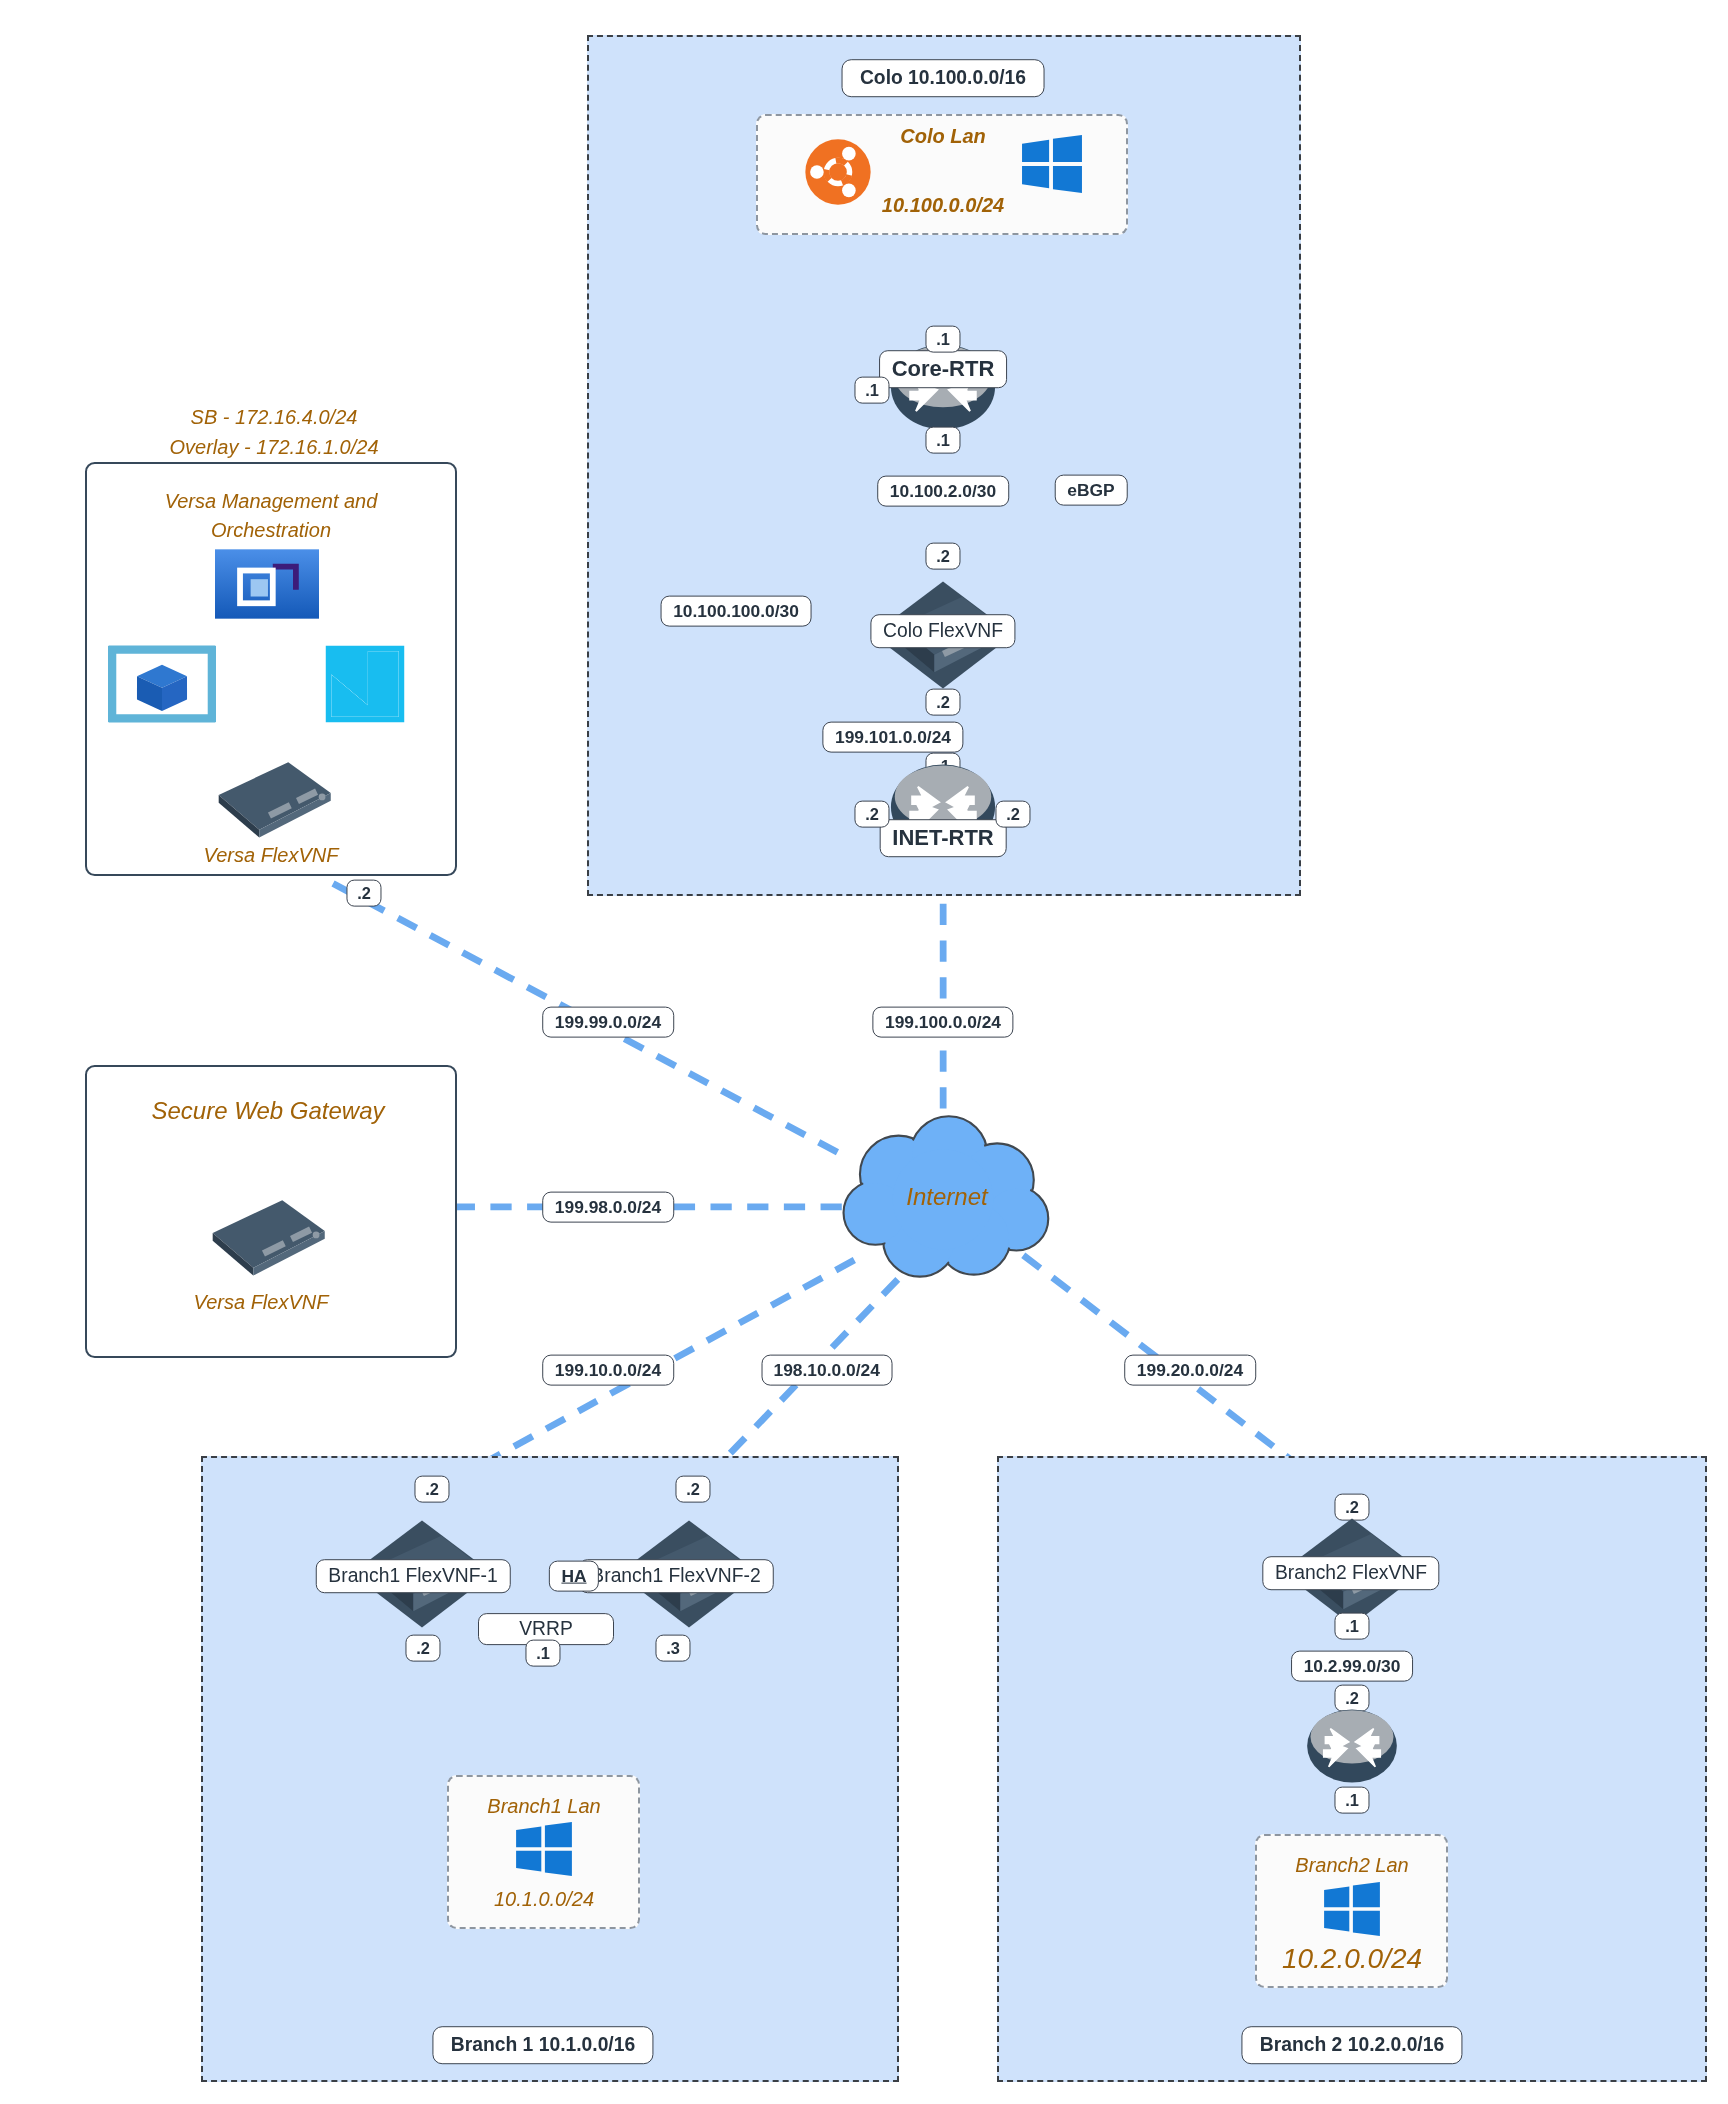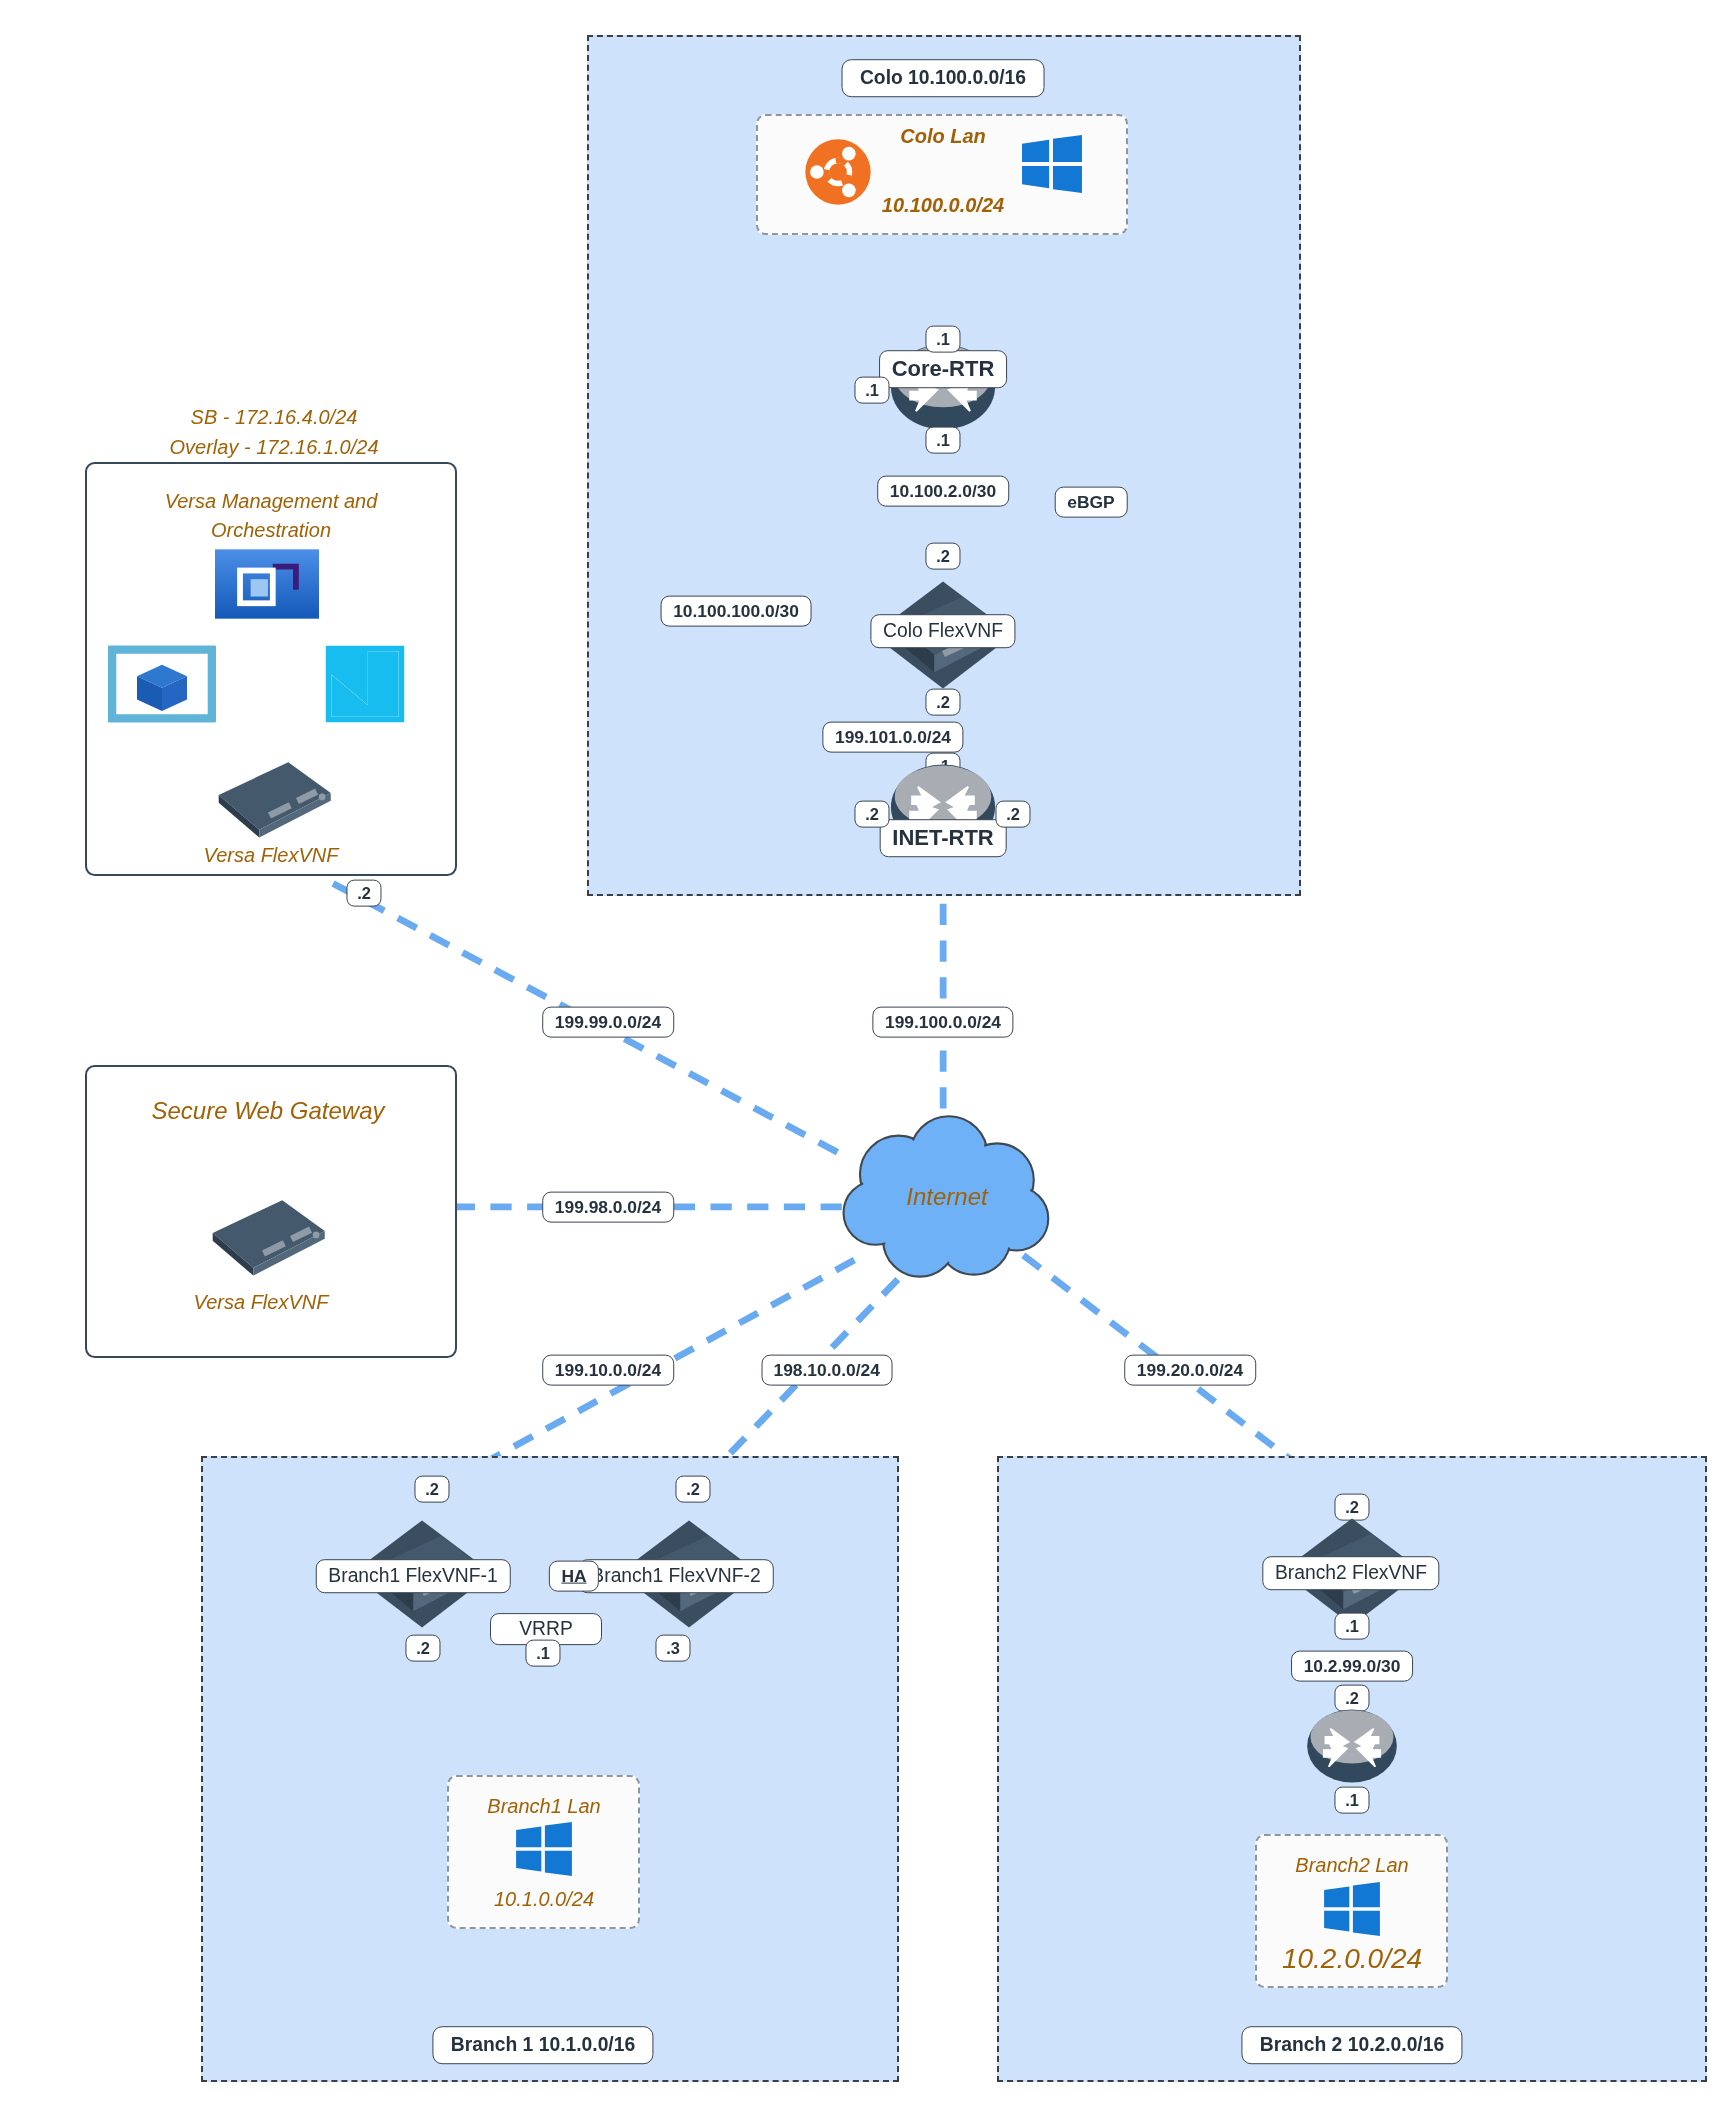--- a/index.html
+++ b/index.html
@@ -165,21 +165,21 @@
         <path d="M50 48 L28 70 L33 58 L22 58 L22 50 L33 50 L28 40 Z"></path>
         <path d="M62 48 L84 70 L79 58 L90 58 L90 50 L79 50 L84 40 Z"></path>
       </g>
     </svg>
   </div>
   <div class="pill nodeb" style="left:943px;top:838px;">INET-RTR</div>
   <div class="pill small" style="left:872px;top:814px;">.2</div>
   <div class="pill small" style="left:1013px;top:814px;">.2</div>
 
   <div class="pill" style="left:736px;top:611px;">10.100.100.0/30</div>
-  <div class="pill" style="left:1091px;top:502px;">eBGP</div>
+  <div class="pill" style="left:1091px;top:490px;">eBGP</div>
 
   <div class="txt" style="left:274px;top:417px;font-size:20px;">SB - 172.16.4.0/24</div>
   <div class="txt" style="left:274px;top:447px;font-size:20px;">Overlay - 172.16.1.0/24</div>
 
   <div class="solidbox" style="left:85px;top:462px;width:372px;height:414px;"></div>
   <div class="txt" style="left:271px;top:501px;font-size:20px;">Versa Management and</div>
   <div class="txt" style="left:271px;top:530px;font-size:20px;">Orchestration</div>
 
   <div class="dev" style="left:267px;top:586px;">
     <svg width="104" height="70" viewBox="0 0 108 72">
@@ -300,21 +300,21 @@
       <path d="M30 48 L66 78 L66 96 L30 66 Z" fill="#2d3d4c"></path>
       <path d="M66 78 L130 45 L130 63 L66 96 Z" fill="#53687b"></path>
       <rect x="74" y="74" width="22" height="7" fill="#8e9aa5" transform="rotate(-25 74 74)"></rect>
       <rect x="102" y="60" width="20" height="7" fill="#8e9aa5" transform="rotate(-25 102 60)"></rect>
     </svg>
   </div>
   <div class="pill node" style="left:676px;top:1576px;">Branch1 FlexVNF-2</div>
 
   <div class="pill" style="left:574px;top:1576px;text-decoration:underline;">HA</div>
 
-  <div class="pill plain" style="left:546px;top:1629px;width:112px;">VRRP</div>
+  <div class="pill plain" style="left:546px;top:1629px;width:136px;">VRRP</div>
   <div class="pill small" style="left:543px;top:1653px;">.1</div>
 
   <div class="pill small" style="left:423px;top:1648px;">.2</div>
   <div class="pill small" style="left:673px;top:1648px;">.3</div>
 
   <div class="dashbox" style="left:447px;top:1775px;width:193px;height:154px;"></div>
   <div class="txt" style="left:544px;top:1806px;font-size:20px;">Branch1 Lan</div>
   <div class="winlogo" style="left:544px;top:1851px;">
     <svg width="56" height="54" viewBox="0 0 62 60">
       <path d="M0 9 L28 5 L28 28 L0 28 Z" fill="#1278d4"></path>

